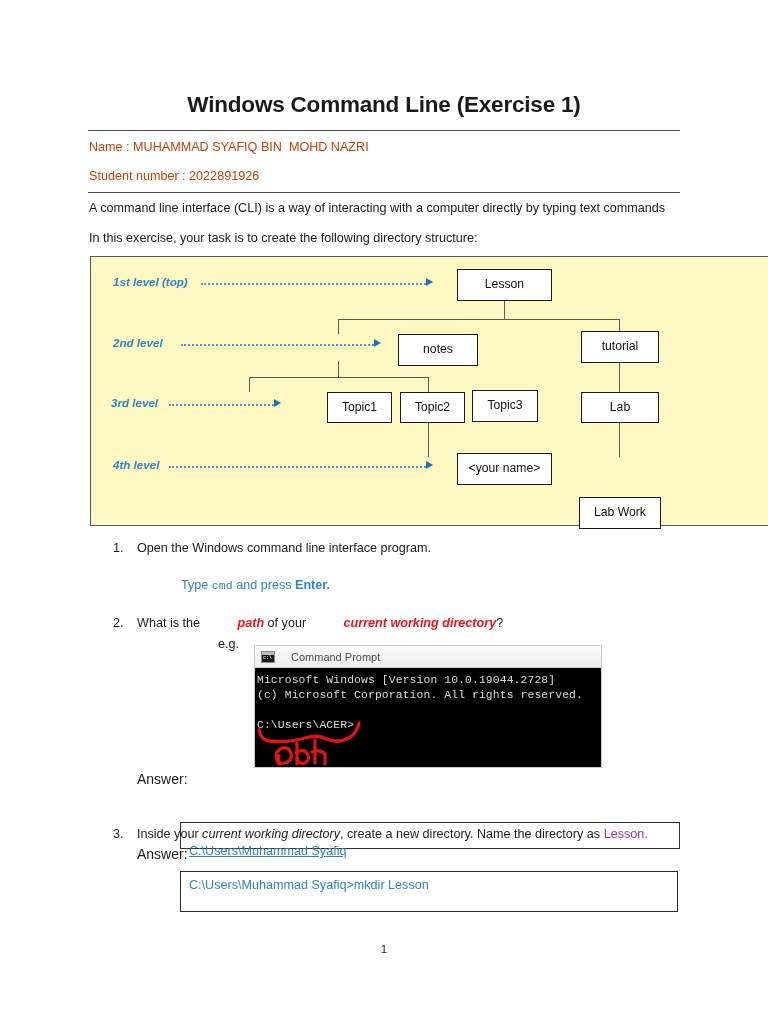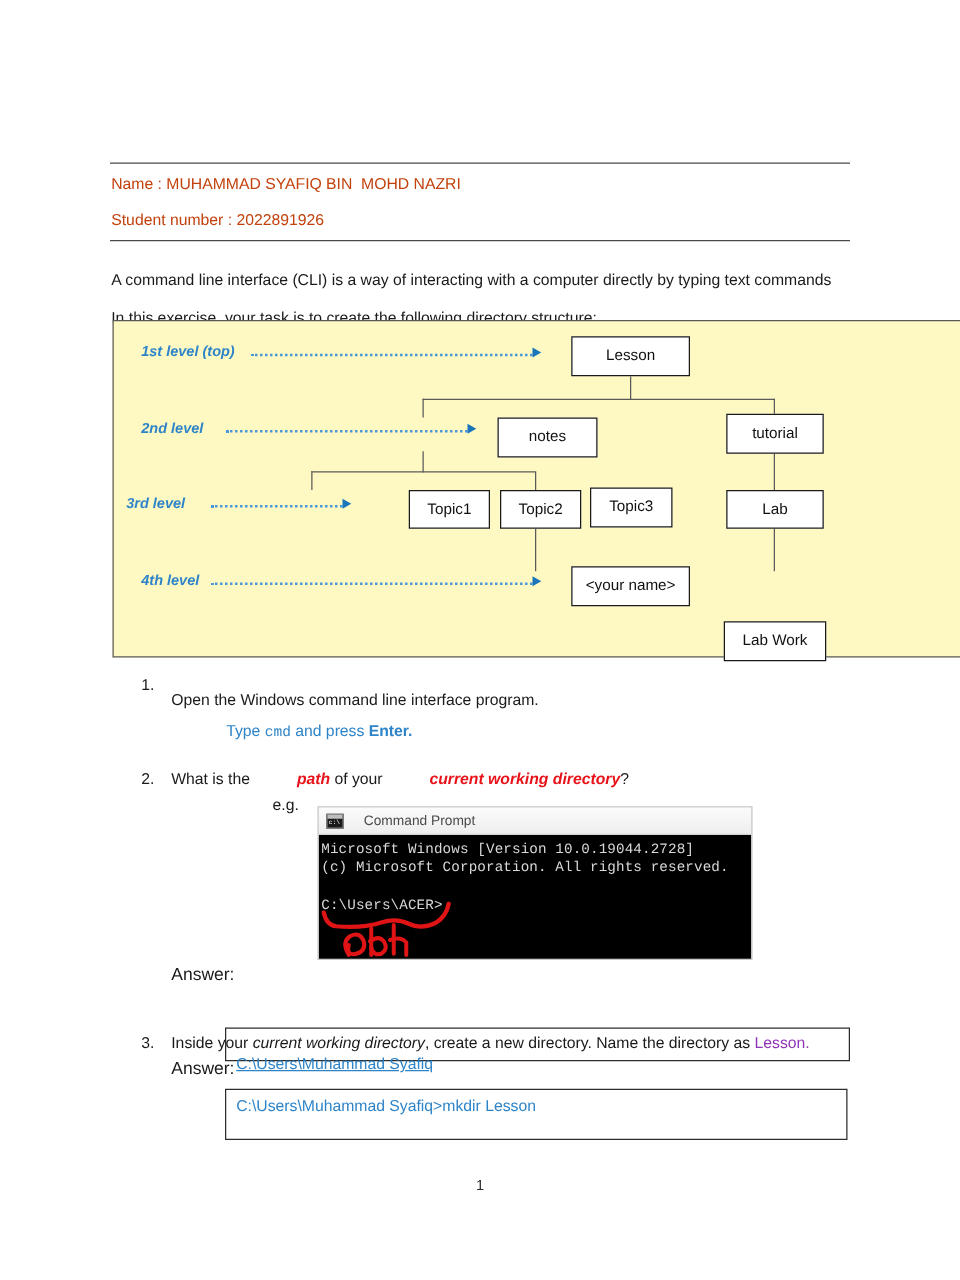--- a/index.html
+++ b/index.html
@@ -48,21 +48,20 @@
   .meta.m1 { top: 140px; }
   .meta.m2 { top: 169px; }
 
   
   .para {
     position: absolute;
     left: 89px;
     font-size: 12.6px;
     color: #1a1a1a;
     white-space: pre;
-    margin-top: 16px;
   }
   .para.p1 { top: 201px; }
   .para.p2 { top: 231px; }
 
   
   .diagram {
     position: absolute;
     left: 90px; top: 256px;
     width: 692px; height: 270px;
     border: 1.4px solid #595959;
@@ -233,34 +232,35 @@
     text-align: center;
     font-size: 11.6px;
     color: #2a2a2a;
   }
 </style>
 </head>
 <body>
 
 <div class="page">
 
+  <div class="doc-title">Windows Command Line (Exercise 1)</div>
   <div class="rule r1"></div>
 
   <div class="meta m1">Name : MUHAMMAD SYAFIQ BIN  MOHD NAZRI</div>
   <div class="meta m2">Student number : 2022891926</div>
   <div class="rule r2"></div>
 
   <div class="para p1">A command line interface (CLI) is a way of interacting with a computer directly by typing text commands</div>
   <div class="para p2">In this exercise, your task is to create the following directory structure:</div>
 
   <div class="diagram">
 
     <div class="lvl-label" style="left:22px; top:18px;">1st level (top)</div>
     <div class="lvl-label" style="left:22px; top:79px;">2nd level</div>
-    <div class="lvl-label" style="left:10px; top:139px;">3rd level</div>
+    <div class="lvl-label" style="left:20px; top:139px;">3rd level</div>
     <div class="lvl-label" style="left:22px; top:201px;">4th level</div>
 
     <div class="dotted-arrow" style="left:110px; top:26px;  width:225px;"></div>
     <div class="arrow-head" style="left:335px; top:21px;"></div>
 
     <div class="dotted-arrow" style="left:90px;  top:87px;  width:193px;"></div>
     <div class="arrow-head" style="left:283px; top:82px;"></div>
 
     <div class="dotted-arrow" style="left:78px;  top:147px; width:105px;"></div>
     <div class="arrow-head" style="left:183px; top:142px;"></div>
@@ -290,21 +290,21 @@
     <div class="node" style="left:490px; top:74px;  width:78px; height:32px;">tutorial</div>
     <div class="node" style="left:236px; top:135px; width:65px; height:31px;">Topic1</div>
     <div class="node" style="left:309px; top:135px; width:65px; height:31px;">Topic2</div>
     <div class="node" style="left:381px; top:133px; width:66px; height:32px;">Topic3</div>
     <div class="node" style="left:490px; top:135px; width:78px; height:31px;">Lab</div>
     <div class="node" style="left:366px; top:196px; width:95px; height:32px;">&lt;your name&gt;</div>
     <div class="node" style="left:488px; top:196px; width:82px; height:32px;margin-top:44px;">Lab Work</div>
   </div>
 
   <div class="li-num" style="top:541px;">1.</div>
-  <div class="li-body" style="top:553px;">Open the Windows command line interface program.</div>
+  <div class="li-body" style="top:541px;">Open the Windows command line interface program.</div>
   <div class="hint-line" style="top:578px;"><span>Type </span><span class="mono">cmd</span><span> and press </span><b>Enter.</b></div>
 
   <div class="li-num" style="top:616px;">2.</div>
   <div class="li-body" style="top:616px;"><span>What is the </span><span class="redital">path</span><span> of your </span><span class="redital">current working directory</span><span>?</span></div>
   <div class="eg">e.g.</div>
 
   <div class="cmdshot">
     <div class="cmd-titlebar">
       <span class="cmd-ico"></span>
       <span class="cmd-title-text">Command Prompt</span>

